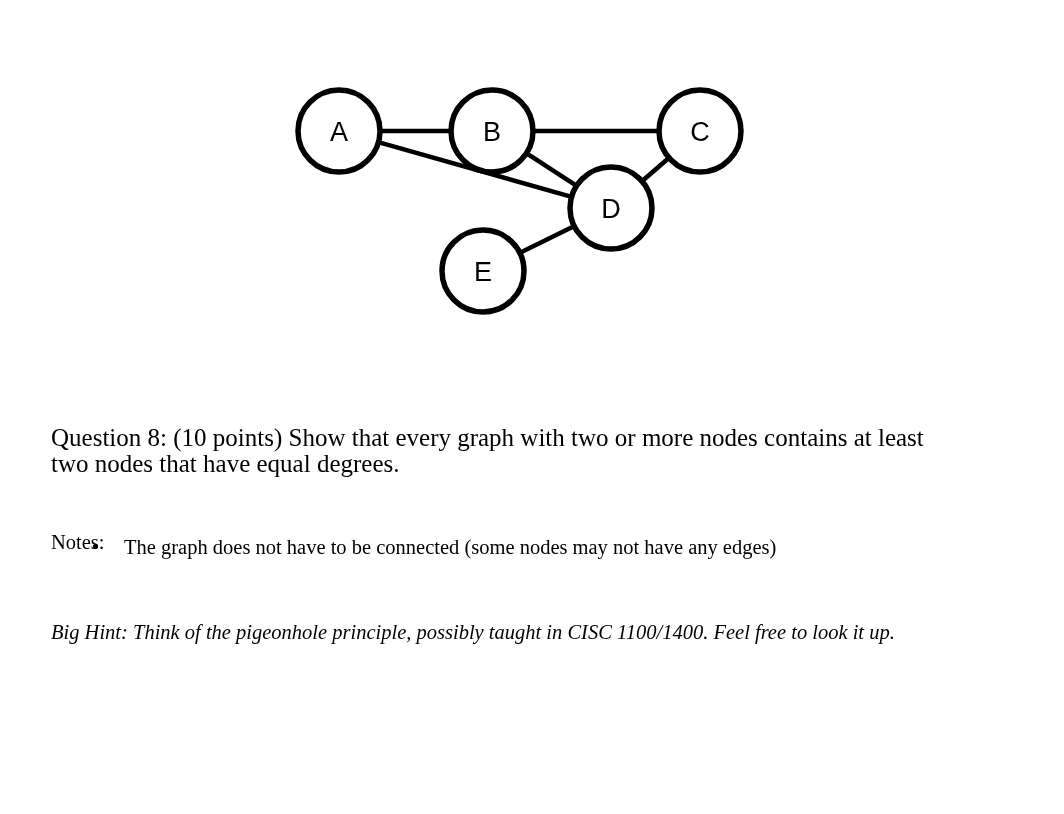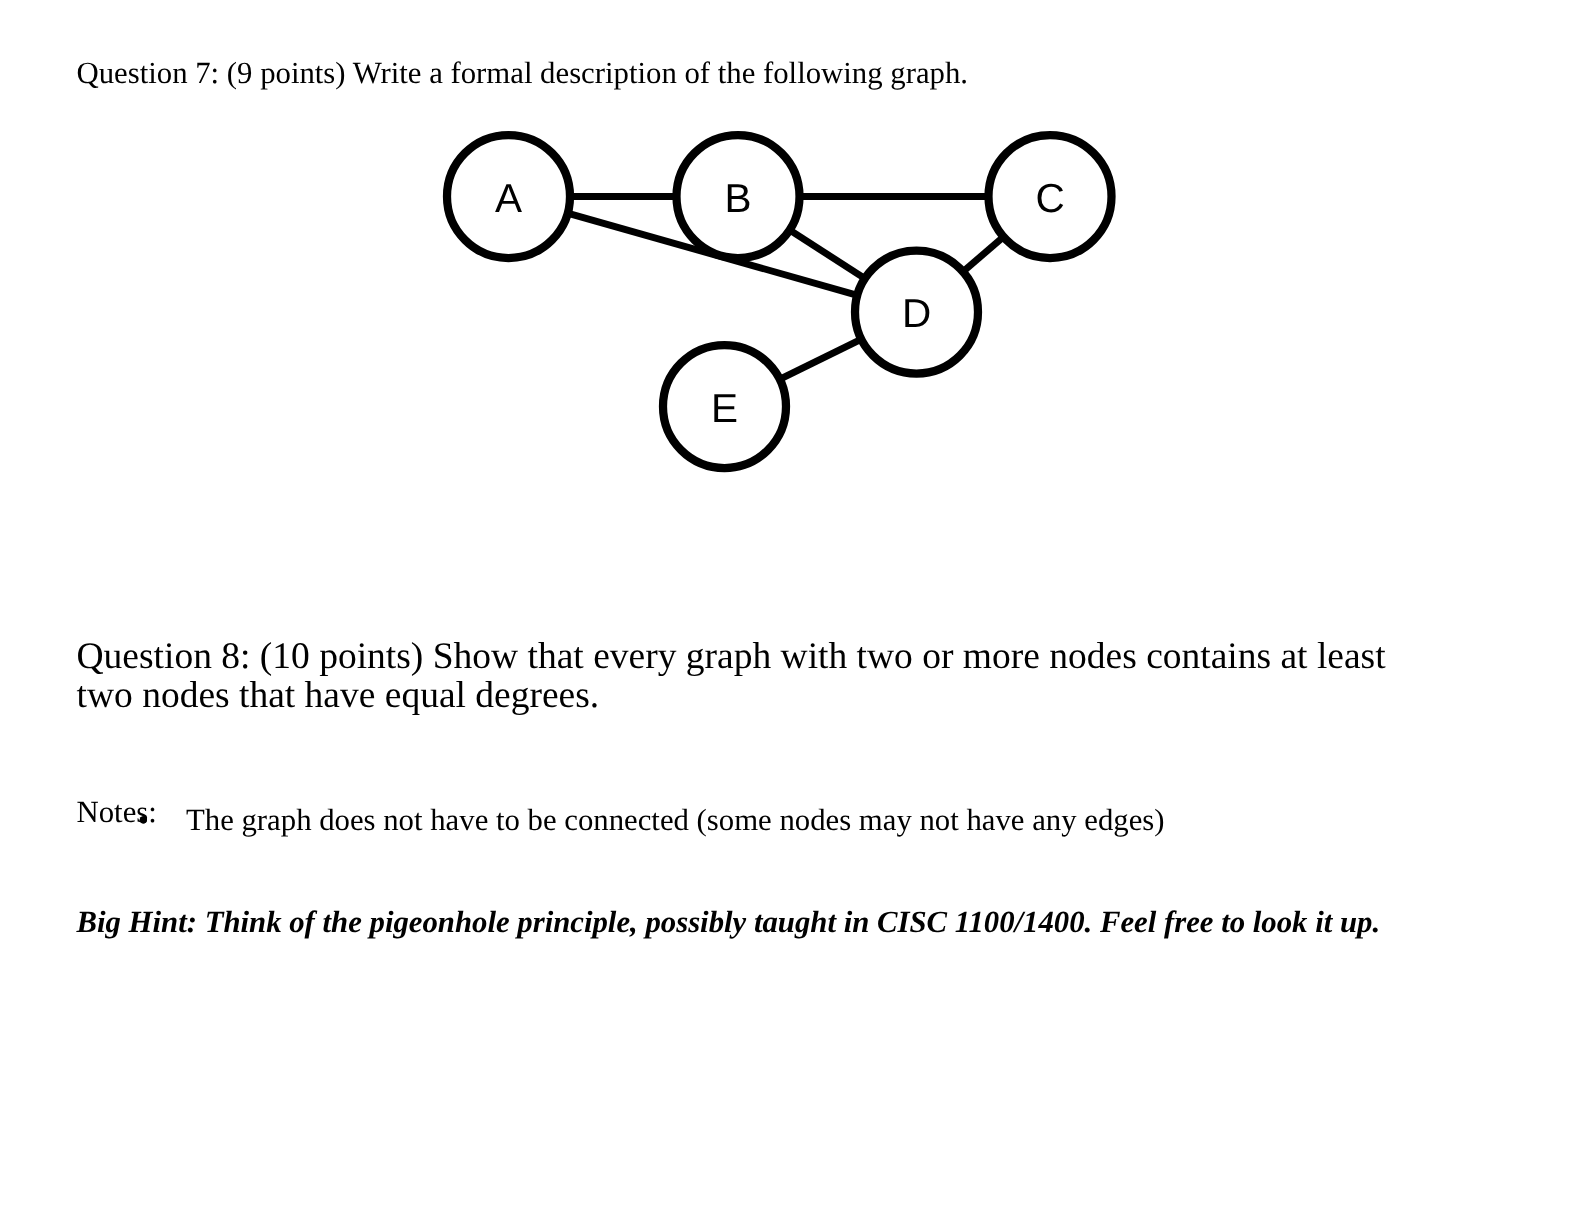--- a/index.html
+++ b/index.html
@@ -104,34 +104,33 @@
     position: absolute;
     left: 41px;
     top: 0;
     font-size: 20.5px;
     line-height: 31px;
   }
 
   .hint-text {
     position: absolute;
     left: 51px;
-    top: 602px;
+    top: 619px;
     width: 950px;
     font-size: 20.5px;
     line-height: 26px;
     font-style: italic;
-    font-weight: bold;
+    font-weight: normal;
   }
 </style>
 </head>
 <body>
 
 <div class="page">
 
-  <div class="q7-text">Question 7: (9 points) Write a formal description of the following graph.</div>
 
   <div class="graph-figure">
     <svg viewBox="0 0 500 250" xmlns="http://www.w3.org/2000/svg">
       <g id="edges-group">
           <line class="edge-line" x1="98" y1="53" x2="173" y2="53"></line>
           <line class="edge-line" x1="251" y1="53" x2="381" y2="53"></line>
           <line class="edge-line" x1="96.5253536356416" y1="63.62298613950148" x2="293.4746463643584" y2="119.37701386049852"></line>
           <line class="edge-line" x1="244.7432361289339" y1="74.1867998481337" x2="298.2567638710661" y2="108.8132001518663"></line>
           <line class="edge-line" x1="390.50626818107787" y1="78.51704887704497" x2="360.49373181892213" y2="104.48295112295503"></line>
           <line class="edge-line" x1="296.00867722727037" y1="147.22229167720286" x2="237.99132277272966" y2="175.77770832279714"></line>

